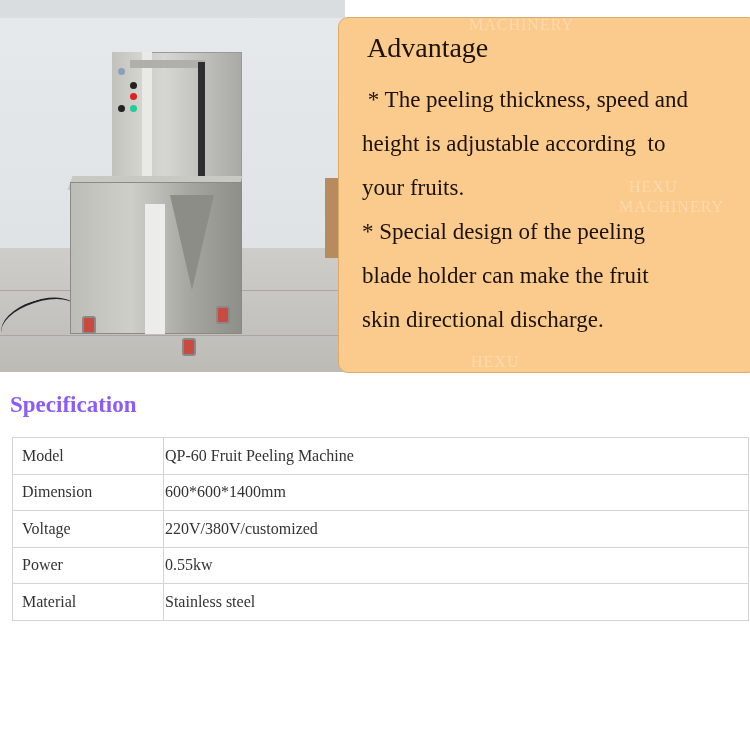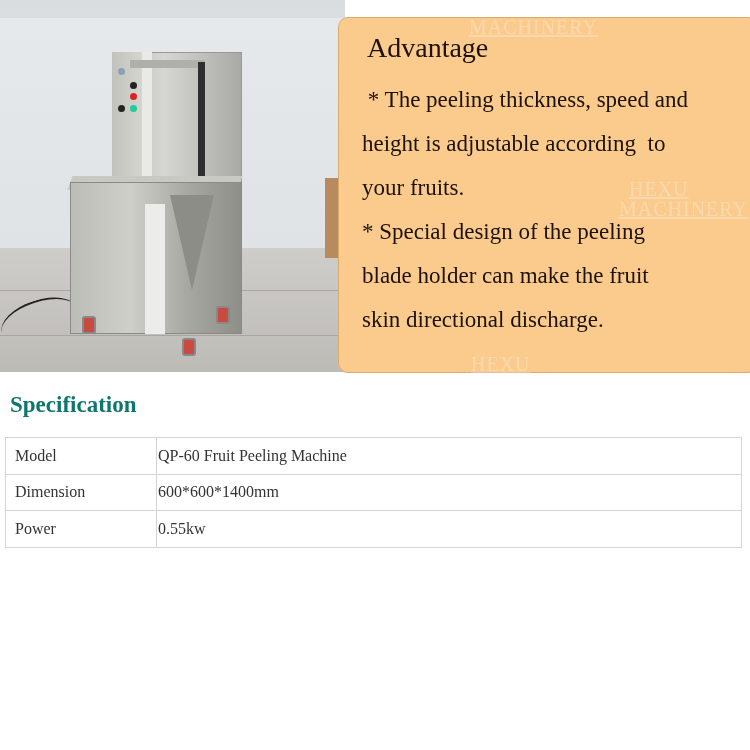--- a/index.html
+++ b/index.html
@@ -25,28 +25,28 @@
   .mach-edge { position: absolute; left: 145px; top: 204px; width: 20px; height: 130px; background: #ececea; }
   .chute { position: absolute; left: 170px; top: 195px; width: 0; height: 0;
     border-left: 22px solid transparent; border-right: 22px solid transparent; border-top: 95px solid #8d8d88; }
   .wheel { position: absolute; width: 10px; height: 14px; background: #c94a3f; border-radius: 3px; border: 2px solid #888; }
   .cable { position: absolute; left: 0; top: 300px; width: 80px; height: 40px; border-top: 2px solid #222; border-radius: 50% 50% 0 0; transform: rotate(-18deg); }
 
   
   .advantage { position: absolute; left: 338px; top: 17px; width: 420px; height: 356px;
     background: #fbcb8d; border-radius: 10px; border: 1px solid #d9ab6c; box-sizing: border-box;
     color: #1c120a; }
-  .adv-watermark { position: absolute; color: rgba(255,255,255,0.28); font-size: 20px; letter-spacing: 1px; text-decoration: underline; }
+  .adv-watermark { position: absolute; color: rgba(255,255,255,0.28); font-size: 16px; letter-spacing: 1px; }
   .adv-title { position: absolute; left: 28px; top: 14px; font-size: 28px; }
   .adv-text { position: absolute; left: 23px; top: 60px; width: 390px; font-size: 23px; line-height: 44px; }
   .adv-text p { margin: 0; }
 
   
-  .spec-title { position: absolute; left: 10px; top: 392px; font-size: 23px; font-weight: bold; color: #0f766e; }
-  table.spec { position: absolute; left: 5px; top: 437px; width: 737px; border-collapse: collapse;
+  .spec-title { position: absolute; left: 10px; top: 392px; font-size: 23px; font-weight: bold; color: #8b5cf6; }
+  table.spec { position: absolute; left: 12px; top: 437px; width: 737px; border-collapse: collapse;
     font-family: "Liberation Serif", serif; font-size: 16px; color: #333; }
   table.spec td { border: 1px solid #d4d4d4; height: 36.5px; padding: 0 0 0 9px; box-sizing: border-box; vertical-align: middle; }
   table.spec td.k { width: 151px; }
   table.spec td.v { padding-left: 1px; }
 </style>
 </head>
 <body>
 
 <div class="photo" title="Stainless steel fruit peeling machine on casters">
   <div class="wall"></div>
@@ -96,17 +96,25 @@
   <tbody>
     <tr>
       <td class="k">Model</td>
       <td class="v">QP-60 Fruit Peeling Machine</td>
     </tr>
     <tr>
       <td class="k">Dimension</td>
       <td class="v">600*600*1400mm</td>
     </tr>
     <tr>
+      <td class="k">Voltage</td>
+      <td class="v">220V/380V/customized</td>
+    </tr>
+    <tr>
       <td class="k">Power</td>
       <td class="v">0.55kw</td>
+    </tr>
+    <tr>
+      <td class="k">Material</td>
+      <td class="v">Stainless steel</td>
     </tr>
   </tbody>
 </table>
 
 </body></html>

